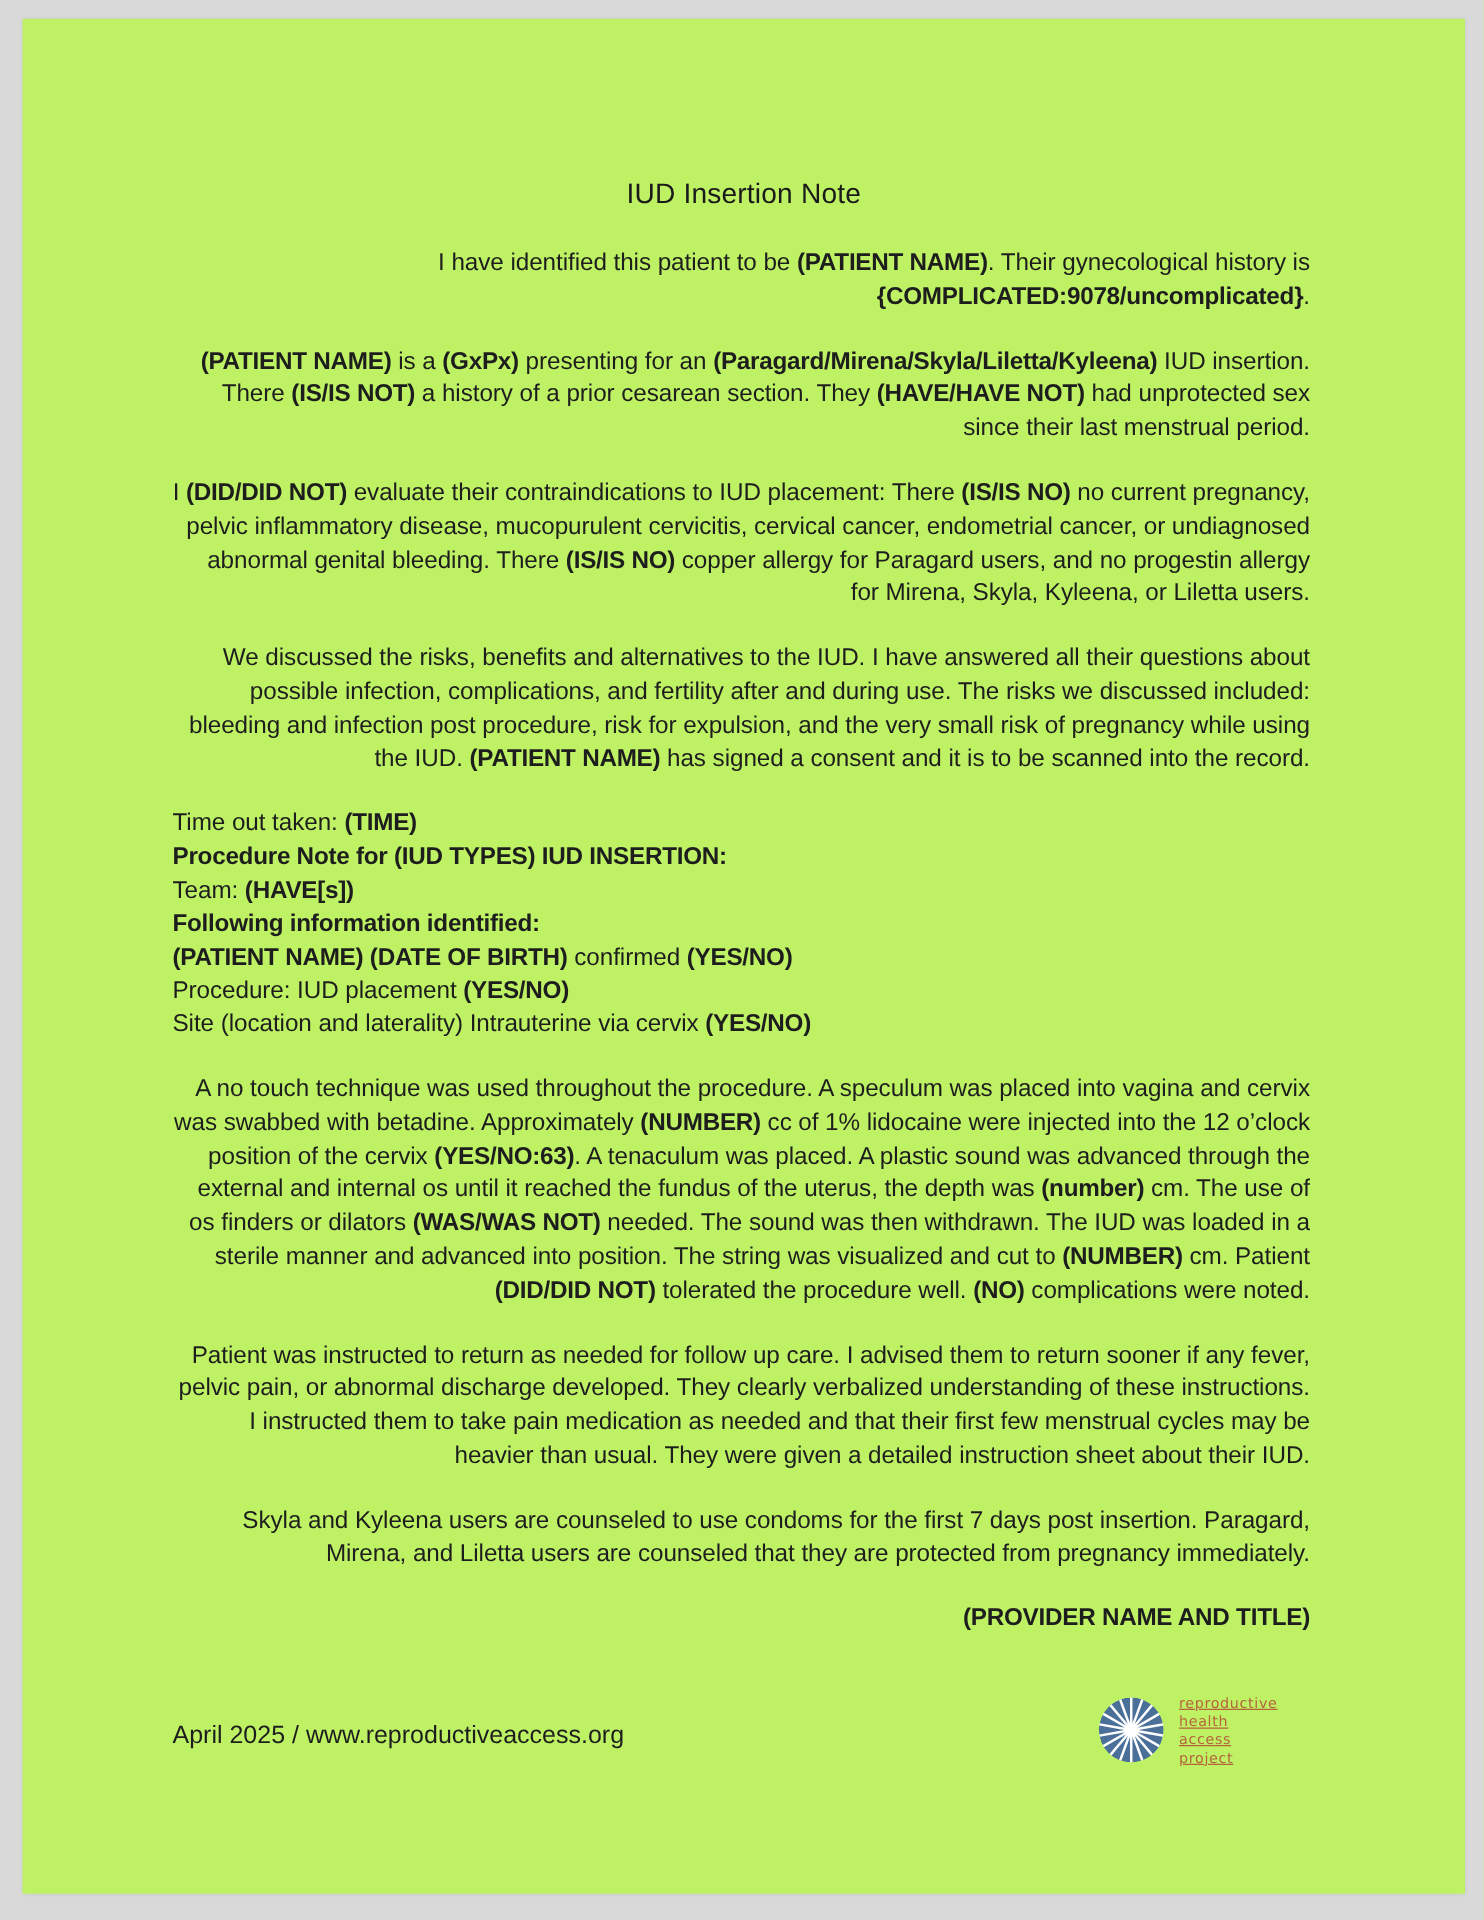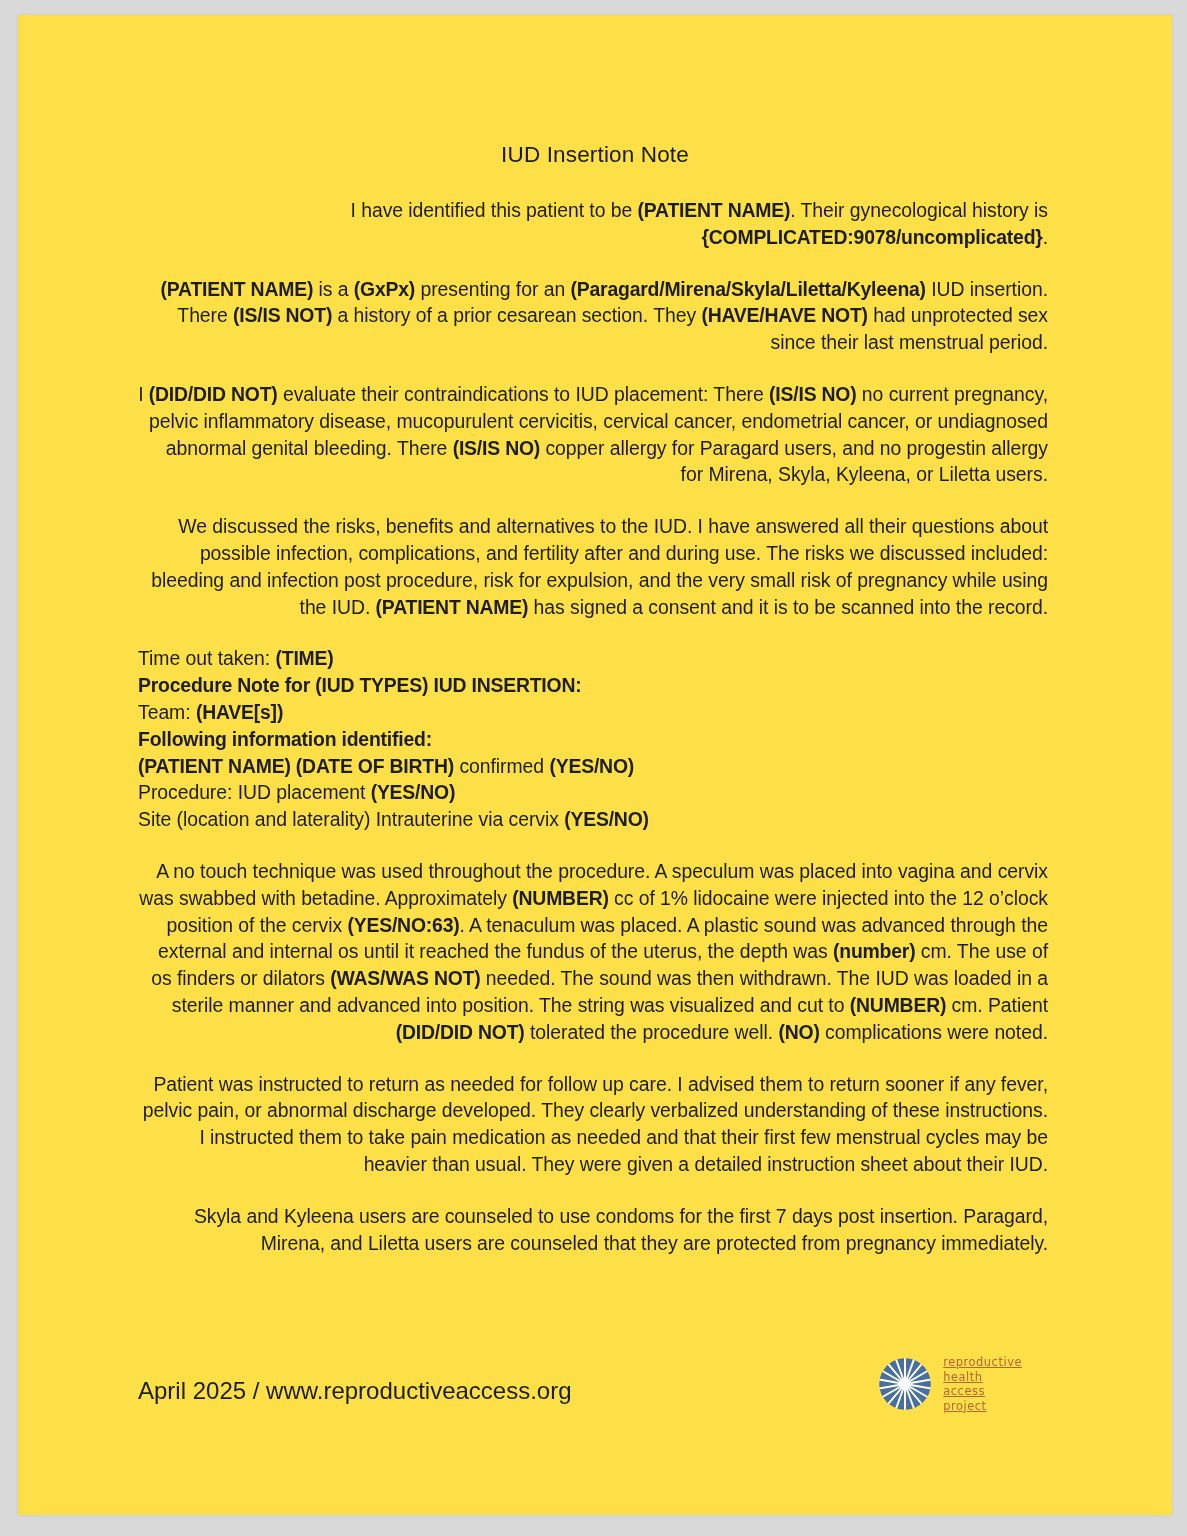--- a/index.html
+++ b/index.html
@@ -13,21 +13,21 @@
     background: #d9d9d9;
     font-family: "Liberation Sans", sans-serif;
     overflow: hidden;
   }
   #page {
     position: absolute;
     left: 18px;
     top: 15px;
     width: 1154px;
     height: 1500px;
-    background: #fde047;
+    background: #bef264;
     box-shadow: 0 0 3px rgba(0,0,0,0.10);
   }
   #doc-title {
     position: absolute;
     left: 0;
     right: 0;
     top: 127px;
     text-align: center;
     font-size: 22.5px;
     color: #1a1a1a;
@@ -55,21 +55,21 @@
     position: absolute;
     left: 120px;
     right: 60px;
     bottom: 68px;
     height: 92px;
   }
   #footer-text {
     position: absolute;
     left: 0;
     top: 22px;
-    font-size: 24px;
+    font-size: 20px;
     color: #1d1d1d;
   }
   #logo {
     position: absolute;
     right: 90px;
     top: 0;
     display: flex;
     align-items: center;
     gap: 11px;
   }
@@ -113,20 +113,21 @@
       <span class="ln"><span>Procedure: IUD placement </span><b>(YES/NO)</b></span>
       <span class="ln"><span>Site (location and laterality) Intrauterine via cervix </span><b>(YES/NO)</b></span>
     </div>
 
     <p class="para"><span>A no touch technique was used throughout the procedure. A speculum was placed into vagina and cervix was swabbed with betadine. Approximately </span><b>(NUMBER)</b><span> cc of 1% lidocaine were injected into the 12 o’clock position of the cervix </span><b>(YES/NO:63)</b><span>. A tenaculum was placed. A plastic sound was advanced through the external and internal os until it reached the fundus of the uterus, the depth was </span><b>(number)</b><span> cm. The use of os finders or dilators </span><b>(WAS/WAS NOT)</b><span> needed. The sound was then withdrawn. The IUD was loaded in a sterile manner and advanced into position. The string was visualized and cut to </span><b>(NUMBER)</b><span> cm. Patient </span><b>(DID/DID NOT)</b><span> tolerated the procedure well. </span><b>(NO)</b><span> complications were noted.</span></p>
 
     <p class="para">Patient was instructed to return as needed for follow up care. I advised them to return sooner if any fever, pelvic pain, or abnormal discharge developed. They clearly verbalized understanding of these instructions. I instructed them to take pain medication as needed and that their first few menstrual cycles may be heavier than usual. They were given a detailed instruction sheet about their IUD.</p>
 
     <p class="para">Skyla and Kyleena users are counseled to use condoms for the first 7 days post insertion. Paragard, Mirena, and Liletta users are counseled that they are protected from pregnancy immediately.</p>
 
+    <p class="para tight"><b>(PROVIDER NAME AND TITLE)</b></p>
 
   </div>
 
   <div id="footer">
     <div id="footer-text">April 2025 / www.reproductiveaccess.org</div>
 
     <div id="logo">
       <svg id="logo-mark" viewBox="0 0 100 100">
         <defs>
           <clipPath id="circ">

